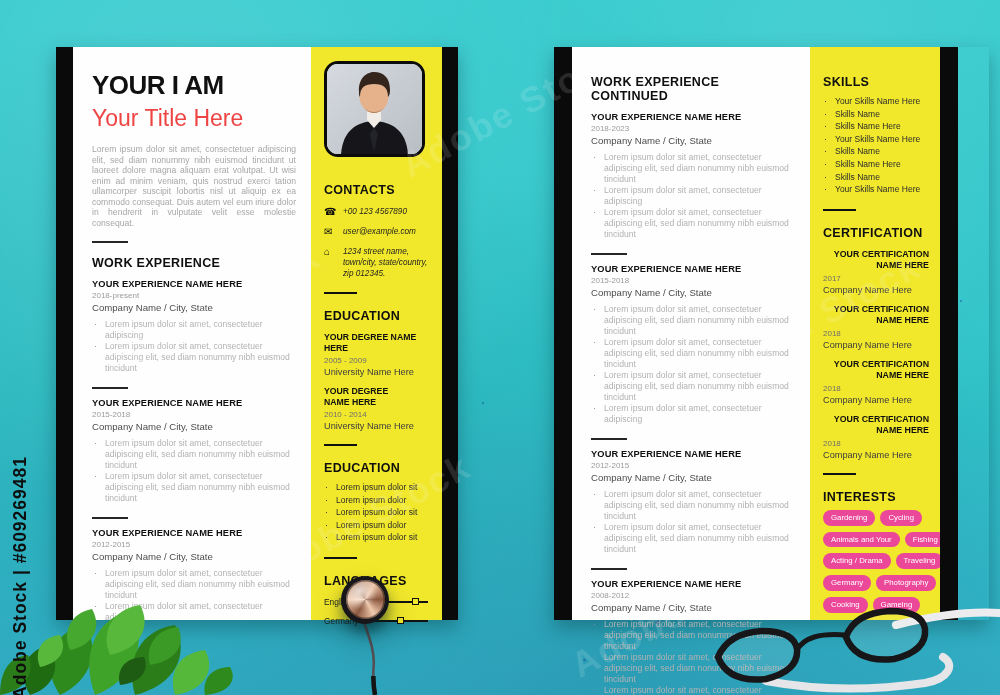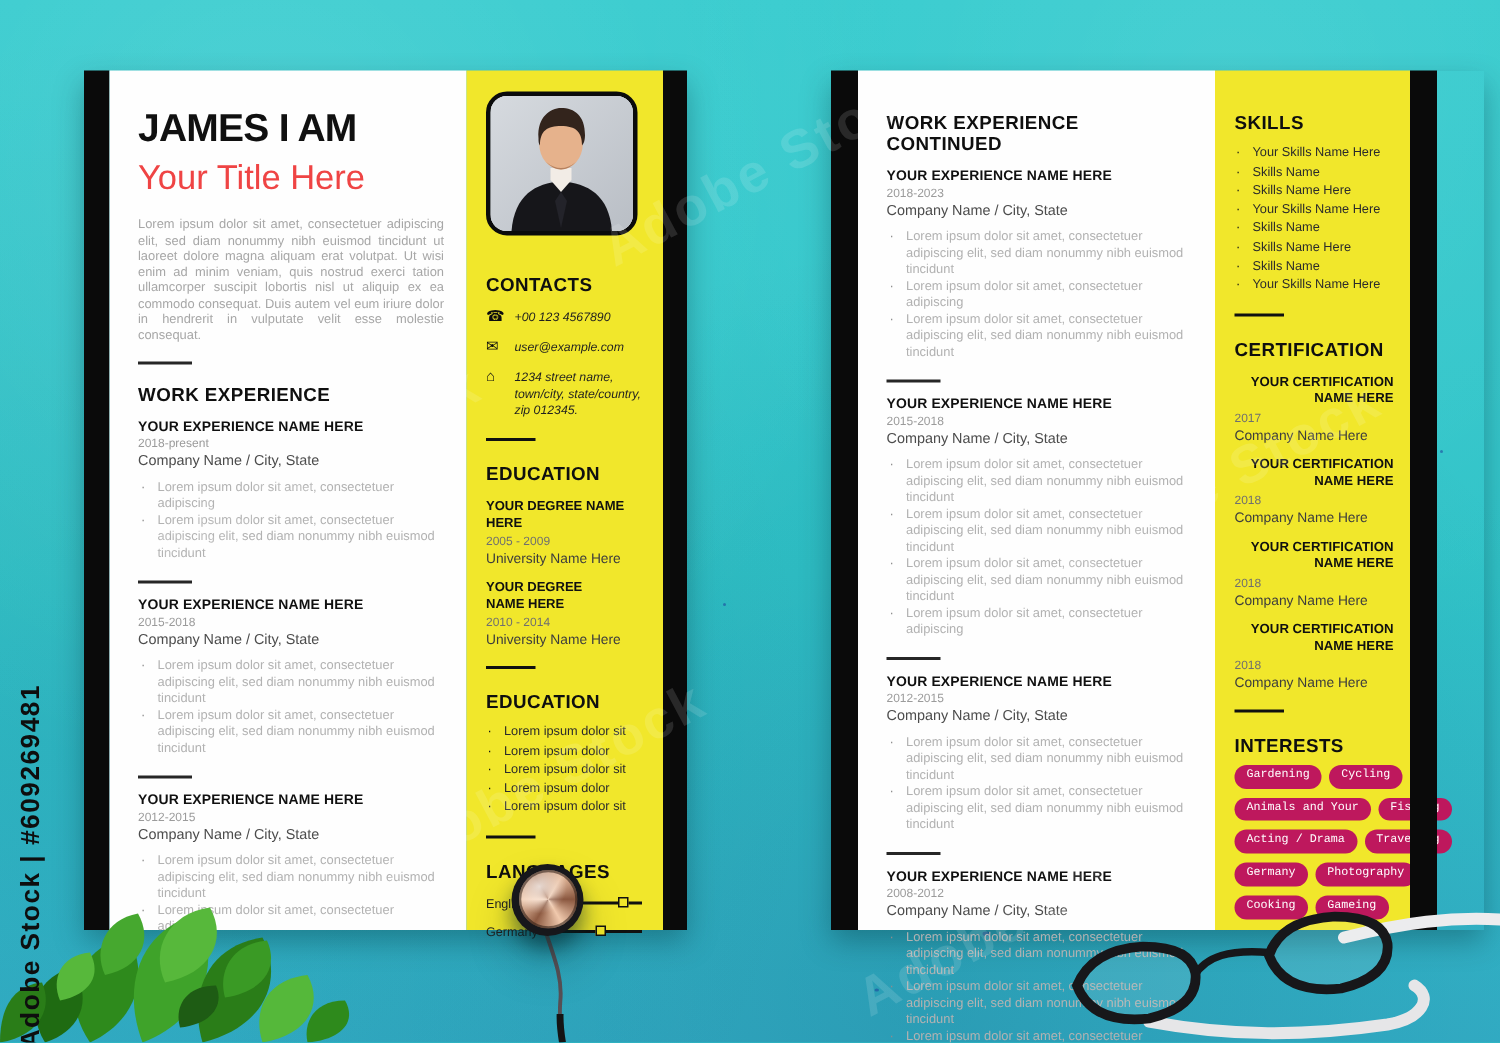--- a/index.html
+++ b/index.html
@@ -73,22 +73,22 @@
   .lang-name { flex:none; width:42px; font-size:8.4px; color:#1f1f1f; }
   .track { position:relative; flex:1; height:1.4px; background:#111; margin-right:3px; }
   .knob { position:absolute; top:-3.4px; width:7px; height:7px; background:#f1e72b; border:1.7px solid #111; }
 
   
   .cert-item { margin-top:9px; }
   .cert-name { font-size:8.8px; font-weight:bold; color:#101010; line-height:11.5px;text-align:right; }
   .cert-year { font-size:8px; color:#6f6f6f; margin-top:2px; }
   .cert-company { font-size:9.2px; color:#3d3d3d; margin-top:2px; }
   .pill-row { display:flex; gap:5px; margin-top:6px; }
-  .pill { background:#be185d; color:#fff; font-size:7.8px; line-height:1; padding:4px 8px;
-    border-radius:9px; white-space:nowrap;font-family:Liberation Mono, monospace; }
+  .pill { background:#ec4899; color:#fff; font-size:7.8px; line-height:1; padding:4px 8px;
+    border-radius:9px; white-space:nowrap; }
 
   
   .plant { position:absolute; left:0; bottom:0; z-index:4; }
   .glasses { position:absolute; right:0; bottom:0; z-index:4; }
   .steth-outer { position:absolute; left:341px; top:576px; width:48px; height:48px; border-radius:50%;
     background:#17171b; z-index:4;
     box-shadow:0 8px 12px rgba(0,35,40,.45), 0 18px 30px rgba(0,35,40,.25); }
   .steth-inner { position:absolute; left:345.5px; top:580px; width:39px; height:39px; border-radius:50%; z-index:4;
     background:
       radial-gradient(circle at 35% 28%, rgba(255,255,255,.75), rgba(255,255,255,0) 48%),
@@ -112,21 +112,21 @@
 <span class="wm-faint" style="left:390px;top:90px">Adobe Stock</span>
 <span class="wm-faint" style="left:690px;top:300px">Adobe Stock</span>
 <span class="wm-faint" style="left:240px;top:500px">Adobe Stock</span>
 <span class="wm-faint" style="left:560px;top:590px">Adobe Stock</span>
 
 <div class="page" id="page1">
   <div class="edge l1"></div>
 
   <div class="main">
     <div class="h1">
-      <div>JAMES I AM</div>
+      <div>YOUR I AM</div>
     </div>
     <div class="subtitle">Your Title Here</div>
     <p class="intro">Lorem ipsum dolor sit amet, consectetuer adipiscing elit, sed diam nonummy nibh euismod tincidunt ut laoreet dolore magna aliquam erat volutpat. Ut wisi enim ad minim veniam, quis nostrud exerci tation ullamcorper suscipit lobortis nisl ut aliquip ex ea commodo consequat. Duis autem vel eum iriure dolor in hendrerit in vulputate velit esse molestie consequat.</p>
     <div class="divider"></div>
     <div class="sec-h">WORK EXPERIENCE</div>
 
     <div class="entry">
       <div class="entry-title">YOUR EXPERIENCE NAME HERE</div>
       <div class="entry-period">2018-present</div>
       <div class="entry-company">Company Name / City, State</div>

